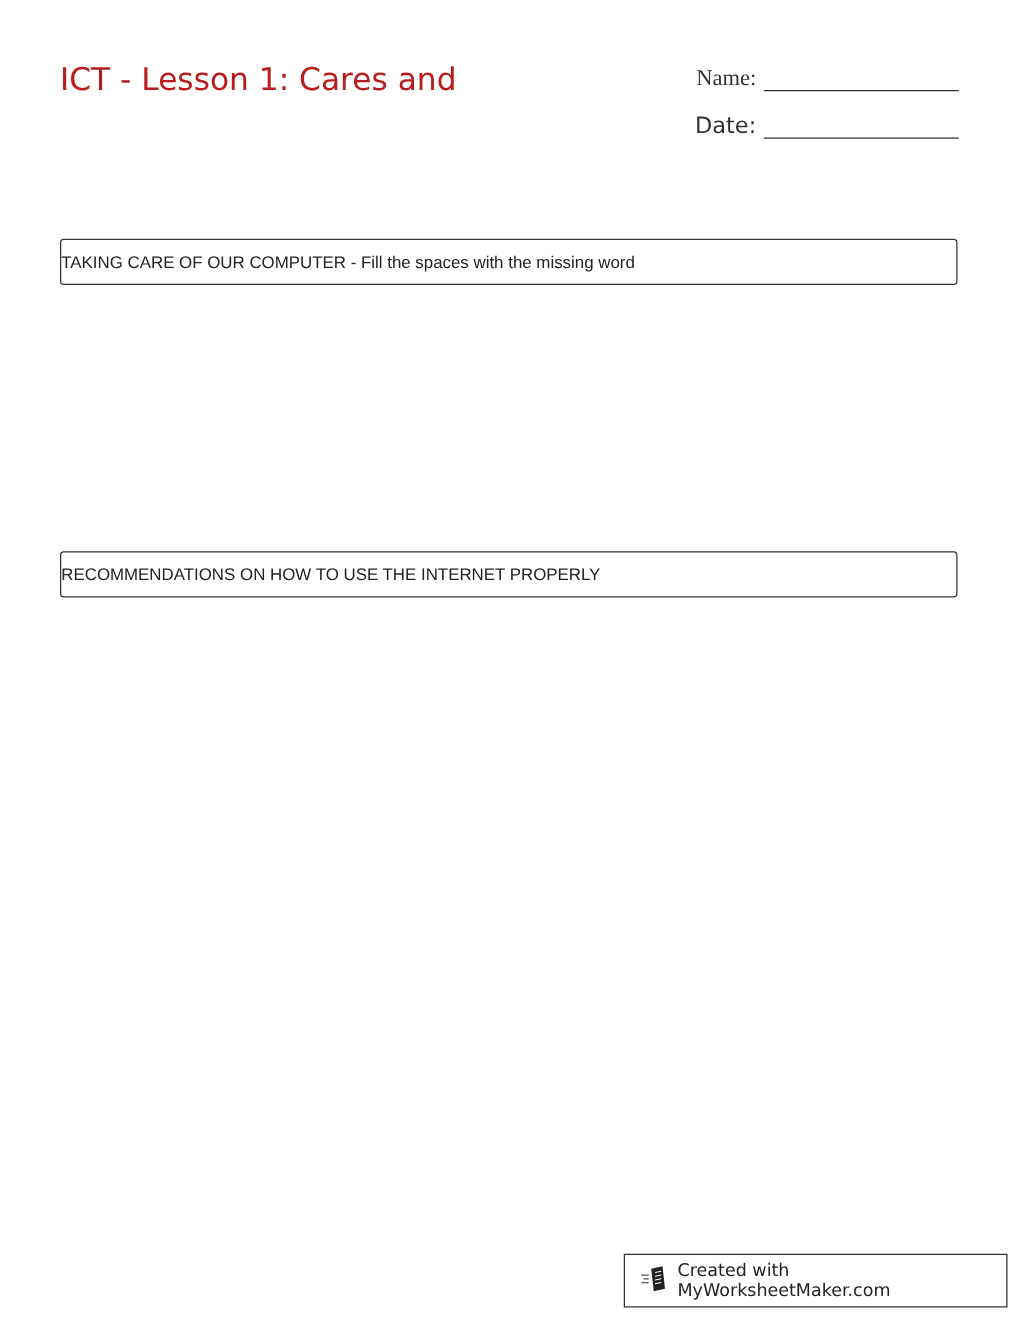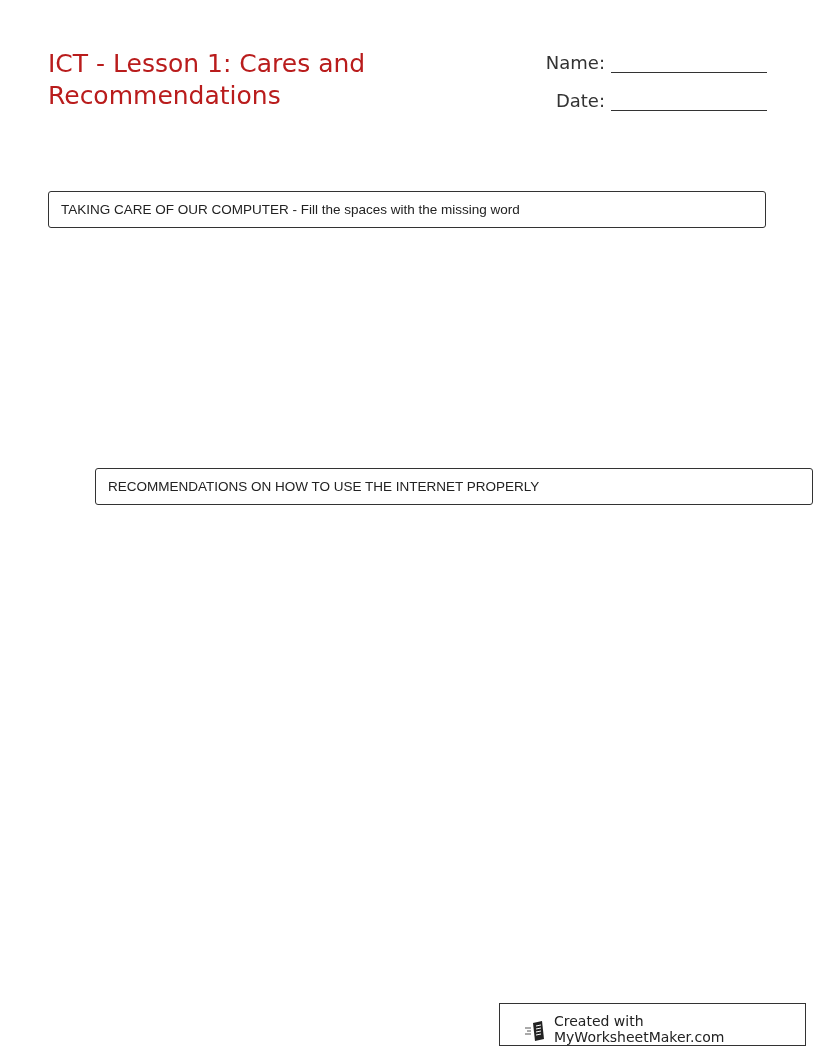--- a/index.html
+++ b/index.html
@@ -4,37 +4,36 @@
 <style>
   html, body { margin:0; padding:0; background:#ffffff; }
   body { width:816px; height:1056px; position:relative; overflow:hidden;
          font-family:"DejaVu Sans", sans-serif; color:#222; }
   .title { position:absolute; left:48px; top:48px; font-size:25px; line-height:32px;
            font-weight:normal; margin:0; color:#b91c1c; width:400px; }
   .title div { white-space:nowrap; }
   .field { position:absolute; right:49px; display:flex; align-items:flex-end; }
   .field .lbl { font-size:18px; color:#333; margin-right:6px; }
   .field .line { width:156px; border-bottom:1.2px solid #333; height:20px; }
-  .f-name { top:52px; }
+  .f-name { top:52px;font-family:Liberation Serif, serif; }
   .f-date { top:90px;align-items:center; }
   .section { position:absolute; left:48px; width:718px; height:37px; border:1.3px solid #333;
              border-radius:3px; box-sizing:border-box; font-size:13.5px; color:#222;
-             padding-left:12px; display:flex; align-items:center; font-family:"Liberation Sans", sans-serif; }
+             padding-left:0; display:flex; align-items:center; font-family:"Liberation Sans", sans-serif; }
   .s1 { top:191px; }
-  .s2 { top:468px;margin-left:47px; }
+  .s2 { top:441px; }
   .footer { position:absolute; left:499px; top:1003px; width:307px; height:43px; border:1.3px solid #333;
-            box-sizing:border-box; display:flex; align-items:flex-end; padding-left:24px; font-size:14px; color:#222; }
+            box-sizing:border-box; display:flex; align-items:center; padding-left:12px; font-size:14px; color:#222; }
   .footer svg { margin-right:6px; }
 </style>
 </head>
 <body>
 
 <h1 class="title">
   <div>ICT - Lesson 1: Cares and</div>
-  <div>Recommendations</div>
 </h1>
 
 <div class="field f-name">
   <span class="lbl">Name:</span>
   <span class="line"></span>
 </div>
 <div class="field f-date">
   <span class="lbl">Date:</span>
   <span class="line"></span>
 </div>

